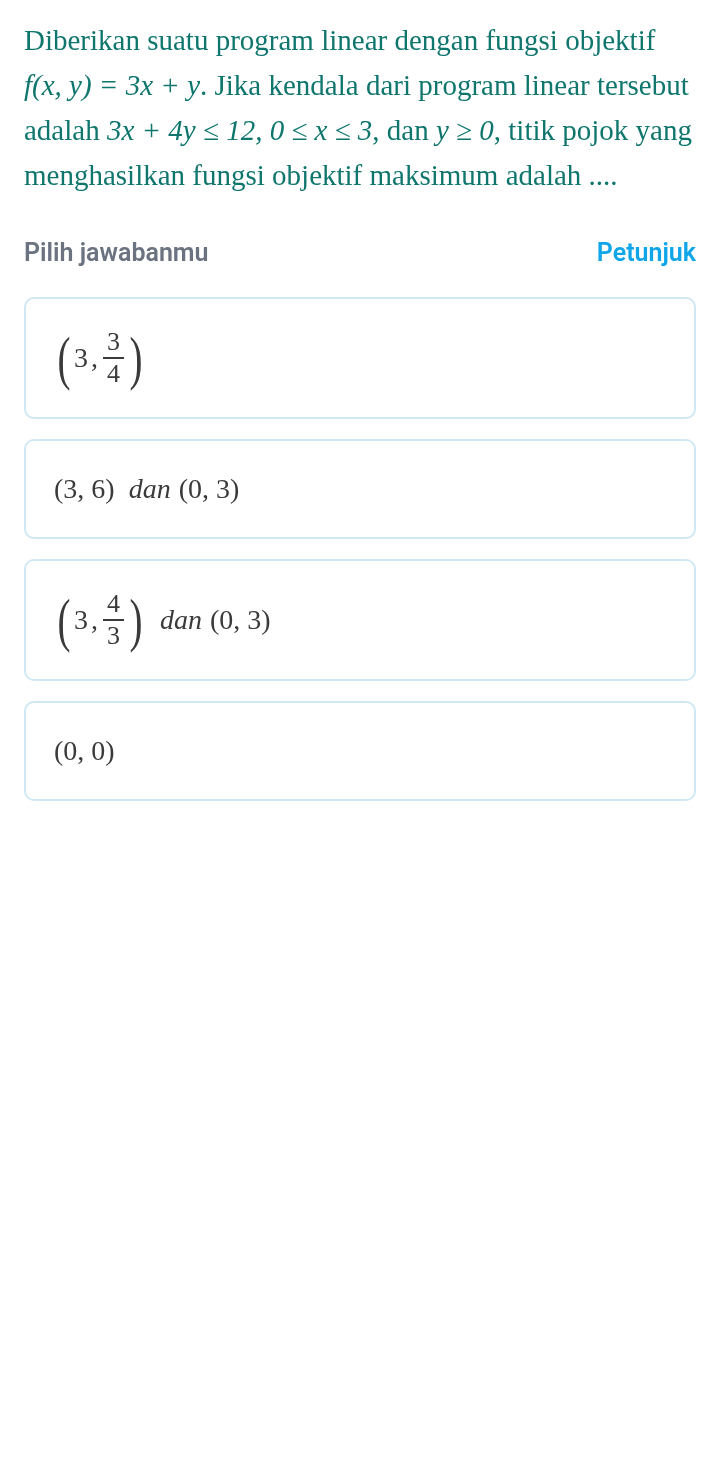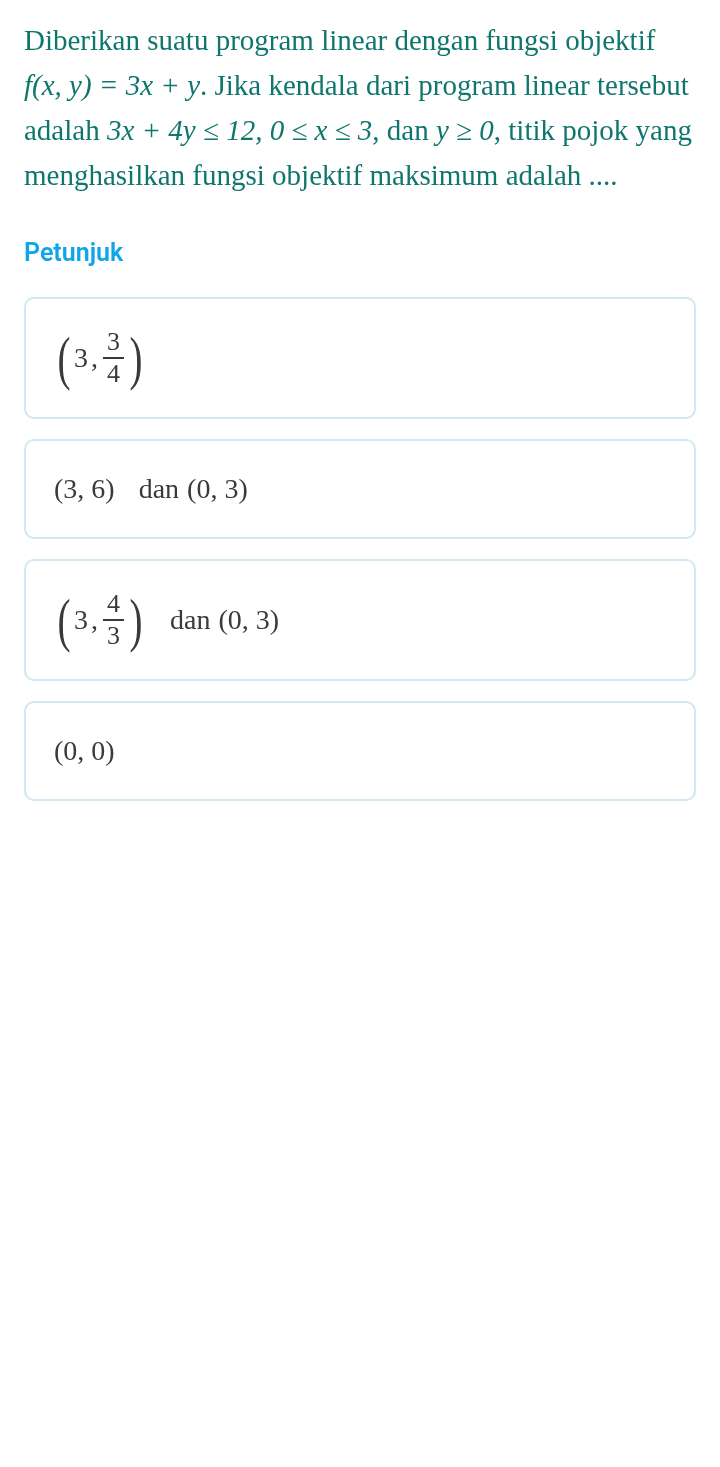--- a/index.html
+++ b/index.html
@@ -65,30 +65,31 @@
     display: inline-flex;
     flex-direction: column;
     align-items: center;
     vertical-align: middle;
     margin: 0 2px;
     line-height: 1;
   }
   .frac .num { border-bottom: 2px solid #3a3a3a; padding: 0 4px 2px 4px; font-size: 26px; }
   .frac .den { padding: 2px 4px 0 4px; font-size: 26px; }
   .pair { display: inline-flex; align-items: center; gap: 3px; }
-  .dan { font-family: Georgia, serif; margin: 0 8px 0 24px; }
+  .dan { font-family: Georgia, serif; margin: 0 8px 0 14px; font-style: italic; }
 </style>
 </head>
 <body>
 
 <div class="question">
   <span>Diberikan suatu program linear dengan fungsi objektif </span><span class="math">f(x, y) = 3x + y</span><span>. Jika kendala dari program linear tersebut adalah </span><span class="math">3x + 4y ≤ 12, 0 ≤ x ≤ 3</span><span>, dan </span><span class="math">y ≥ 0</span><span>, titik pojok yang menghasilkan fungsi objektif maksimum adalah ....</span>
 </div>
 
 <div class="prompt-row">
+  <div class="prompt-label">Pilih jawabanmu</div>
   <div class="hint-link">Petunjuk</div>
 </div>
 
 <div class="options">
 
   <div class="option">
     <span class="paren">
       <span class="lparen">(</span>
       <span class="pair">
         <span>3</span>

